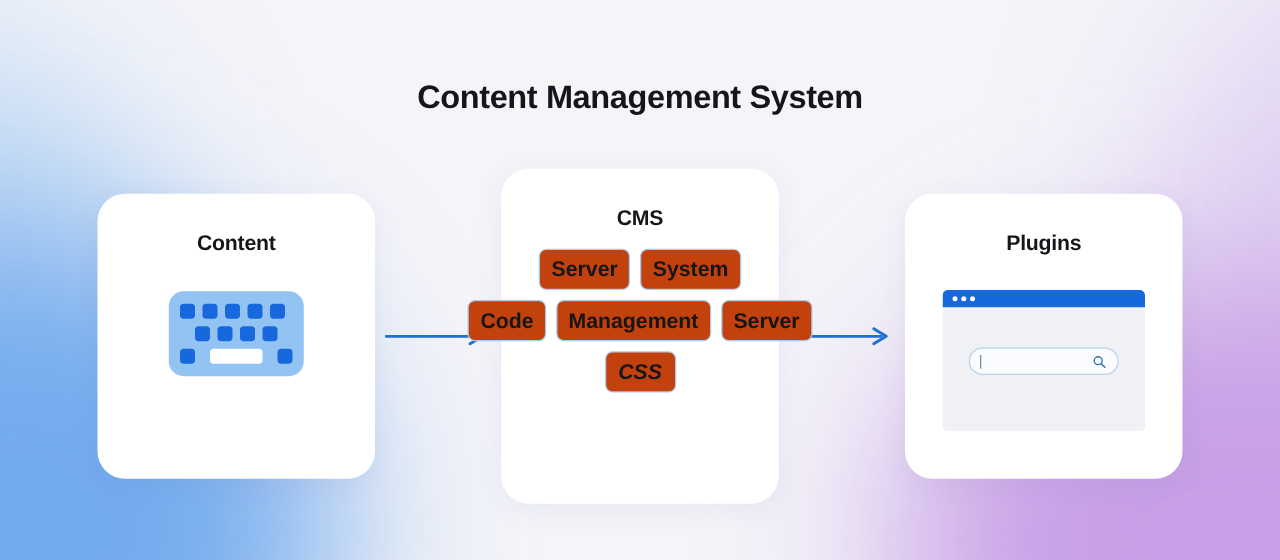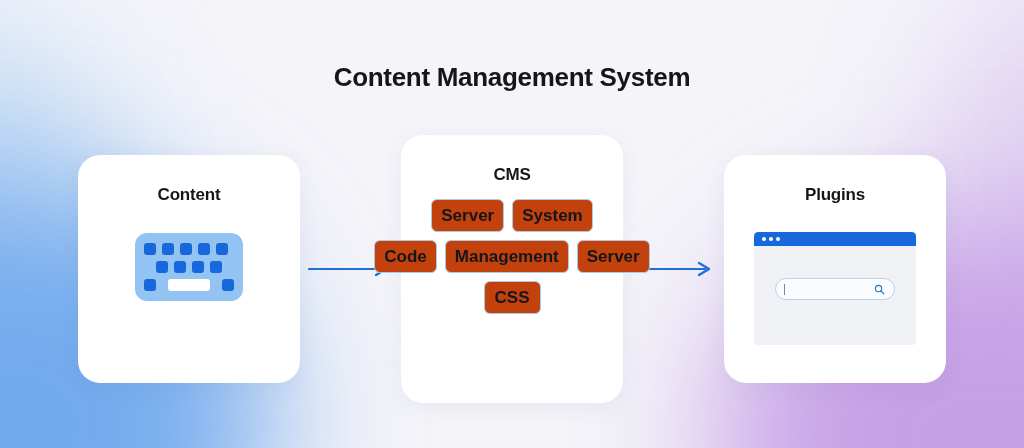--- a/index.html
+++ b/index.html
@@ -165,21 +165,21 @@
     font-size: 17px;
     font-weight: bold;
     height: 33px;
     min-width: 57px;
     padding: 0 9px;
     display: flex;
     align-items: center;
     justify-content: center;
     white-space: nowrap;
   }
-  .chip-row-3 { justify-content: flex-start; }
+  .chip-row-3 { justify-content: flex-start; font-style: italic; }
 
   
   .browser-wrap {
     display: flex;
     justify-content: center;
     padding-top: 27px;
   }
   .browser {
     width: 162px;
     height: 113px;

